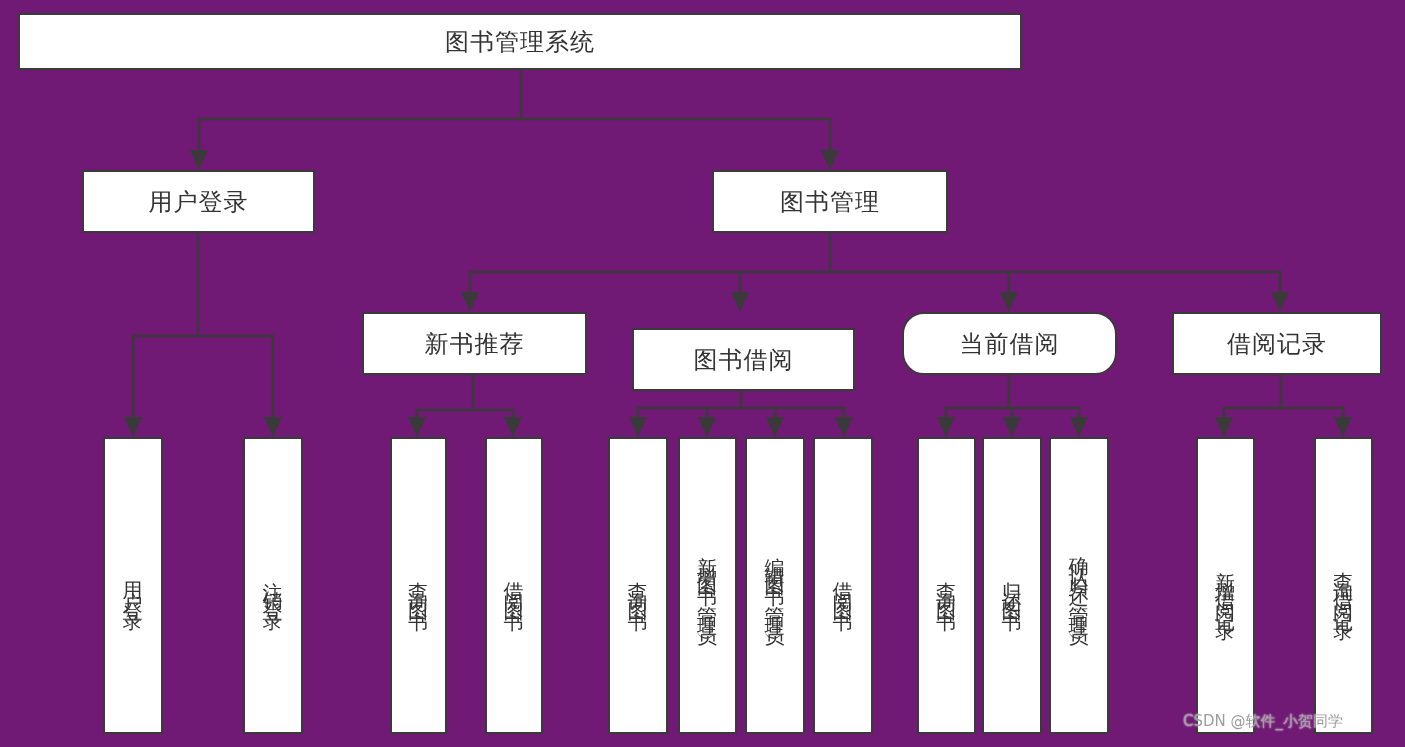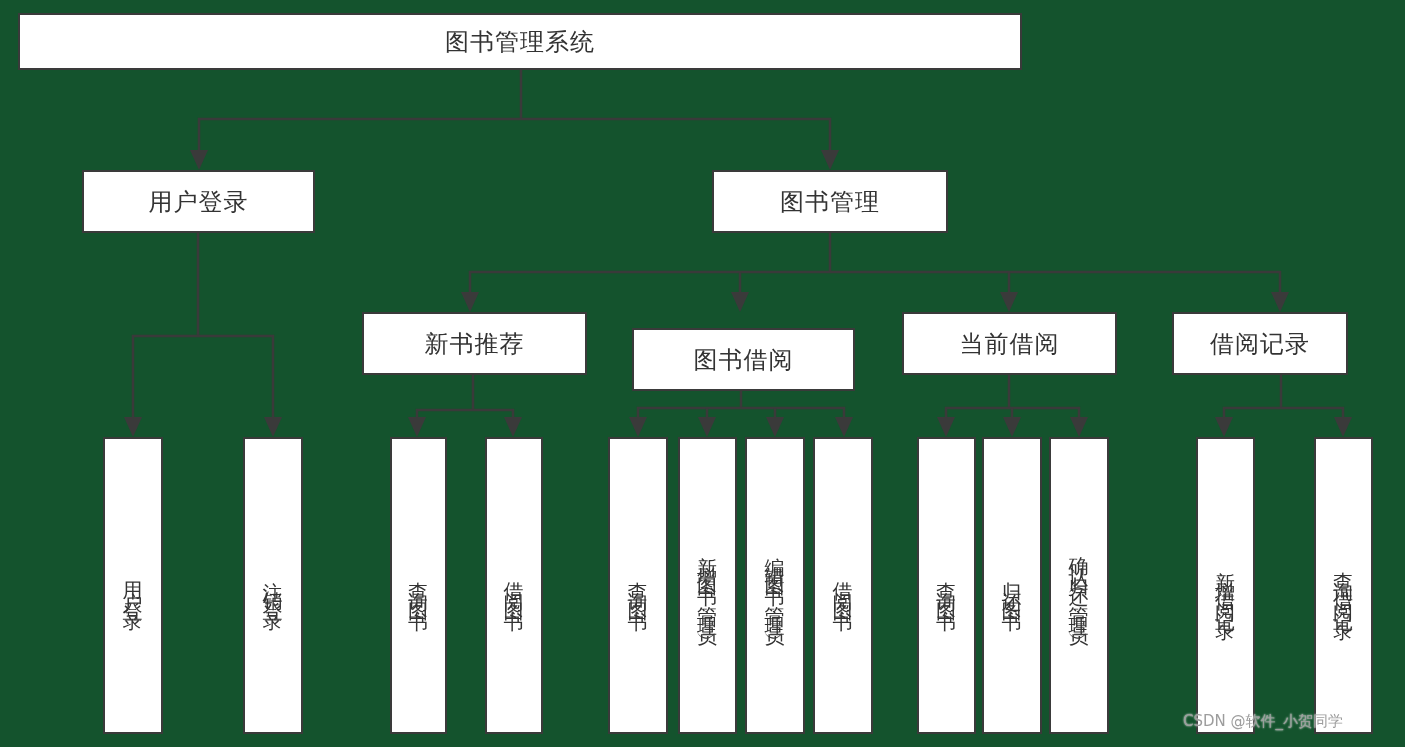--- a/index.html
+++ b/index.html
@@ -1,19 +1,19 @@
 <!DOCTYPE html>
 <html><head>
 <meta charset="utf-8">
 <style>
   html,body{margin:0;padding:0;background:#ffffff;}
   .canvas{
     position:relative;
     width:1405px;height:747px;
-    background:#14532d;
+    background:#701a75;
     font-family:"DejaVu Sans","Liberation Sans",sans-serif;
     color:#333333;
     overflow:hidden;
   }
   svg.connectors{
     position:absolute;left:0;top:0;width:1405px;height:747px;
     pointer-events:none;
   }
   svg.connectors path.line{
     fill:none;stroke:#3a3a3a;stroke-width:2.5;
@@ -110,22 +110,22 @@
     </g>
   </svg>
 
   <div class="node hbox" style="left:18px;top:13px;width:1004px;height:57px;">图书管理系统</div>
 
   <div class="node hbox" style="left:82px;top:170px;width:233px;height:63px;">用户登录</div>
   <div class="node hbox" style="left:362px;top:312px;width:225px;height:63px;">新书推荐</div>
 
   <div class="node hbox" style="left:712px;top:170px;width:236px;height:63px;">图书管理</div>
   <div class="node hbox" style="left:632px;top:312px;width:223px;height:63px;margin-top:16px;">图书借阅</div>
-  <div class="node hbox" style="left:902px;top:312px;width:215px;height:63px;">当前借阅</div>
-  <div class="node hbox" style="left:1172px;top:312px;width:176px;height:63px;">借阅记录</div>
+  <div class="node hbox" style="left:902px;top:312px;width:215px;height:63px;border-radius:22px;">当前借阅</div>
+  <div class="node hbox" style="left:1172px;top:312px;width:210px;height:63px;">借阅记录</div>
 
   <div class="node vbox" style="left:103px;top:437px;width:60px;height:297px;">用户登录</div>
   <div class="node vbox" style="left:243px;top:437px;width:60px;height:297px;">注销登录</div>
 
   <div class="node vbox" style="left:390px;top:437px;width:57px;height:297px;">查询图书</div>
   <div class="node vbox" style="left:485px;top:437px;width:58px;height:297px;">借阅图书</div>
 
   <div class="node vbox" style="left:608px;top:437px;width:60px;height:297px;">查询图书</div>
   <div class="node vbox" style="left:678px;top:437px;width:59px;height:297px;">新增图书（管理员）</div>
   <div class="node vbox" style="left:745px;top:437px;width:60px;height:297px;">编辑图书（管理员）</div>

